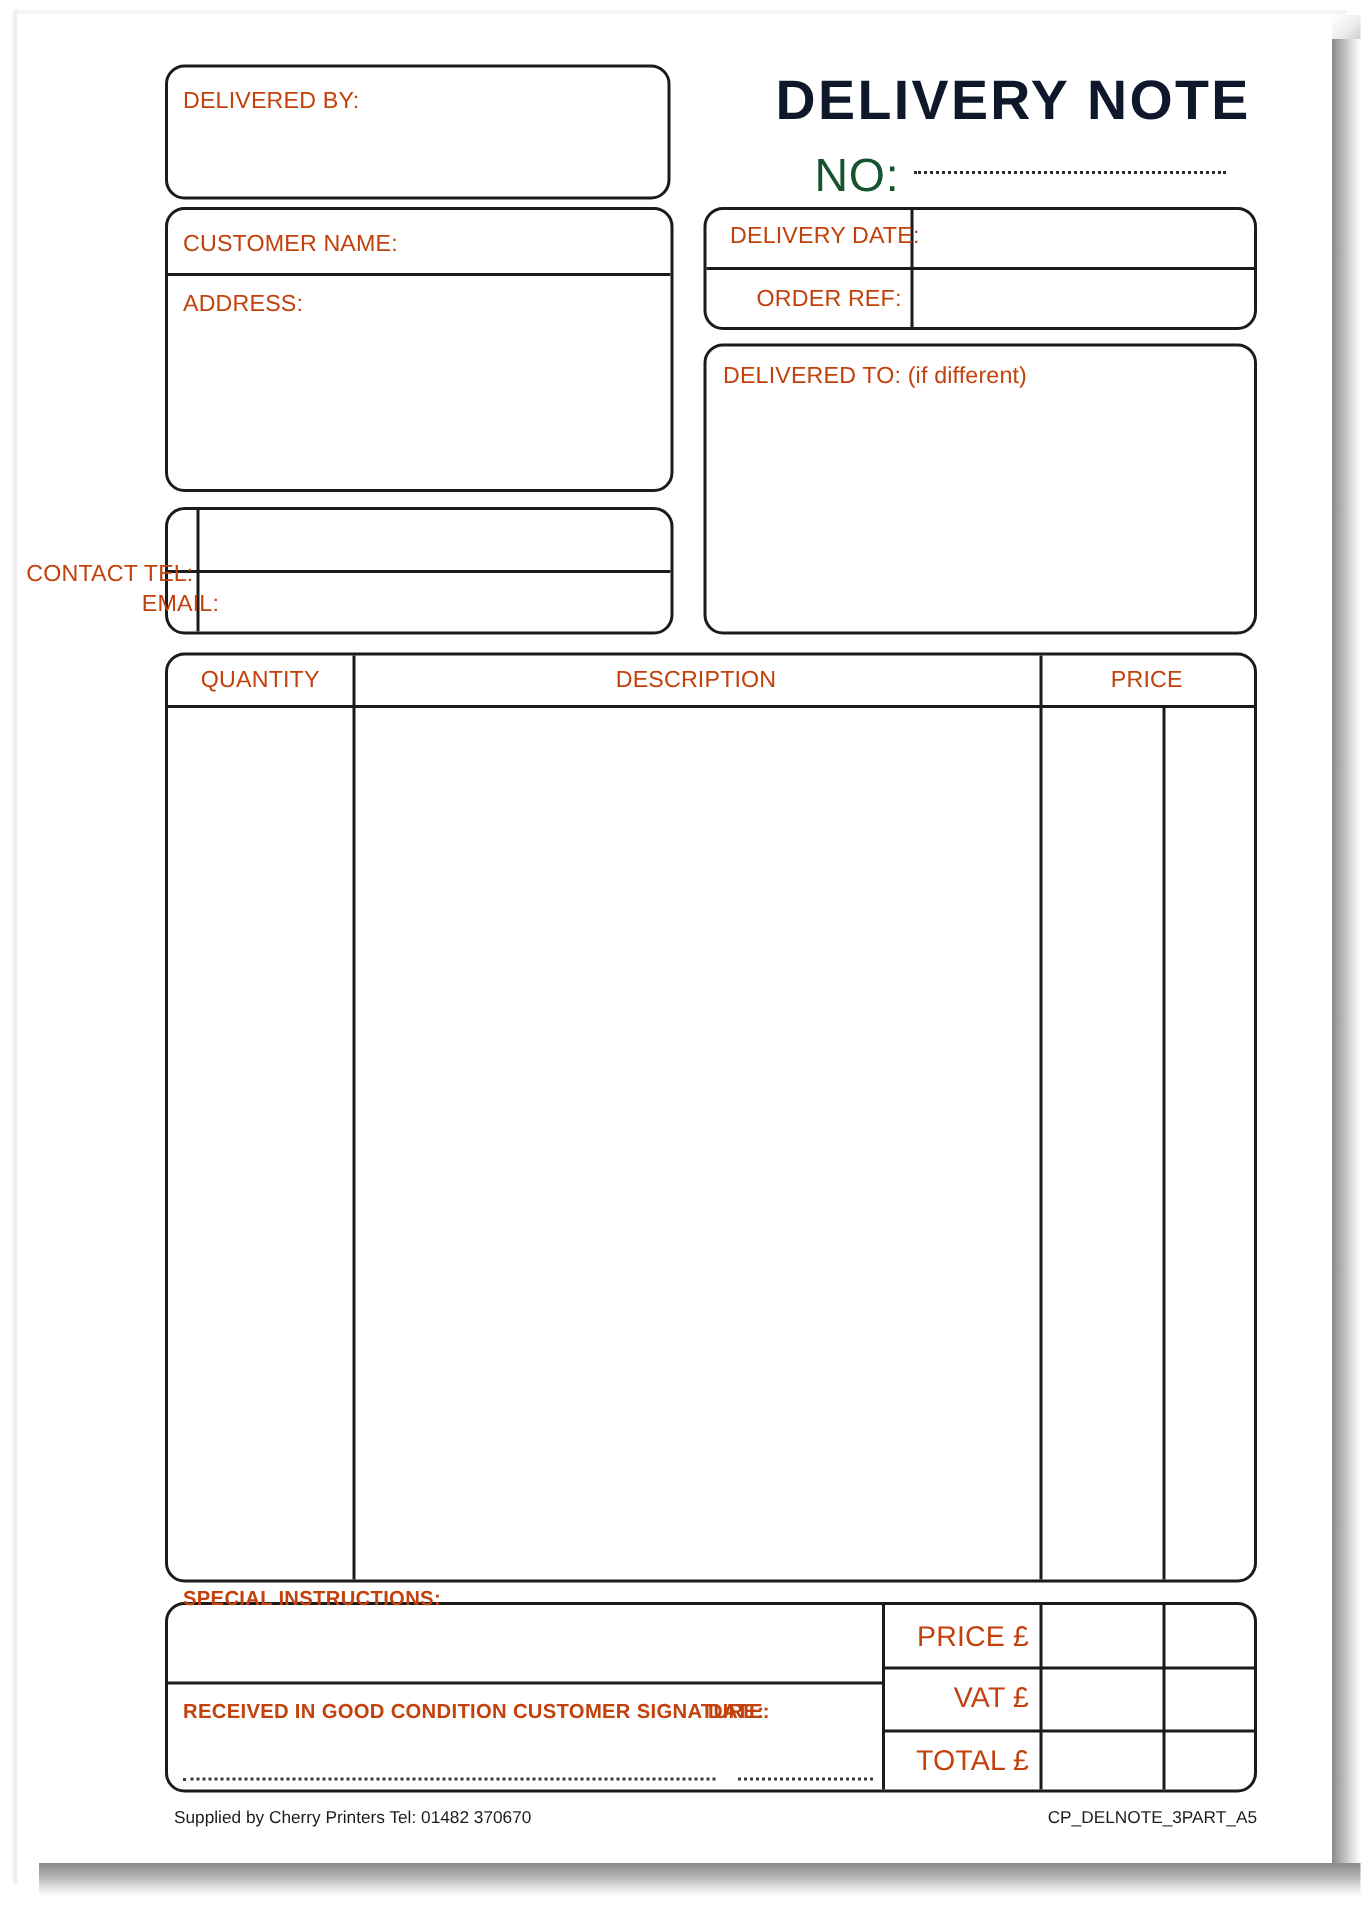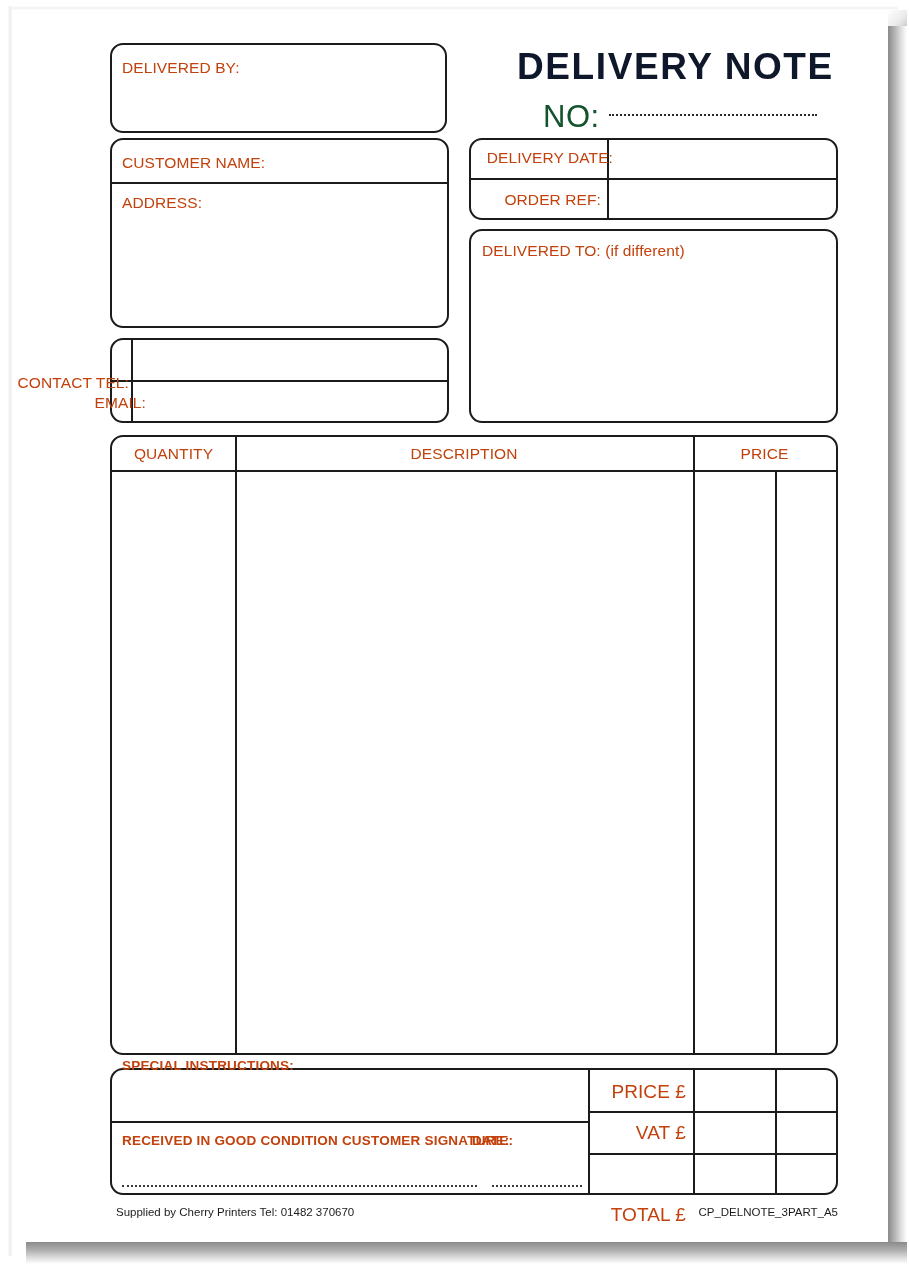--- a/index.html
+++ b/index.html
@@ -203,19 +203,19 @@
 
     <div class="lbl bold" style="left:110px; top:1049px;">SPECIAL INSTRUCTIONS:</div>
     <div class="lbl bold" style="left:110px; top:1124px;">RECEIVED IN GOOD CONDITION CUSTOMER SIGNATURE:</div>
     <div class="lbl bold" style="left:460px; top:1124px;">DATE:</div>
 
     <div class="dotline-thin" style="left:110px; top:1175px; width:355px;"></div>
     <div class="dotline-thin" style="left:480px; top:1175px; width:90px;"></div>
 
     <div class="lbl lbl-r" style="left:576px; top:1072px; width:98px; font-size:19px;">PRICE  £</div>
     <div class="lbl lbl-r" style="left:576px; top:1113px; width:98px; font-size:19px;">VAT  £</div>
-    <div class="lbl lbl-r" style="left:576px; top:1155px; width:98px; font-size:19px;margin-top:40px;">TOTAL  £</div>
+    <div class="lbl lbl-r" style="left:576px; top:1155px; width:98px; font-size:19px;">TOTAL  £</div>
 
     <div class="footer" style="left:104px; top:1197px;">Supplied by Cherry Printers Tel: 01482 370670</div>
     <div class="footer footer-right" style="left:526px; top:1197px; width:300px;">CP_DELNOTE_3PART_A5</div>
 
   </div>
 </div>
 
 </body></html>

